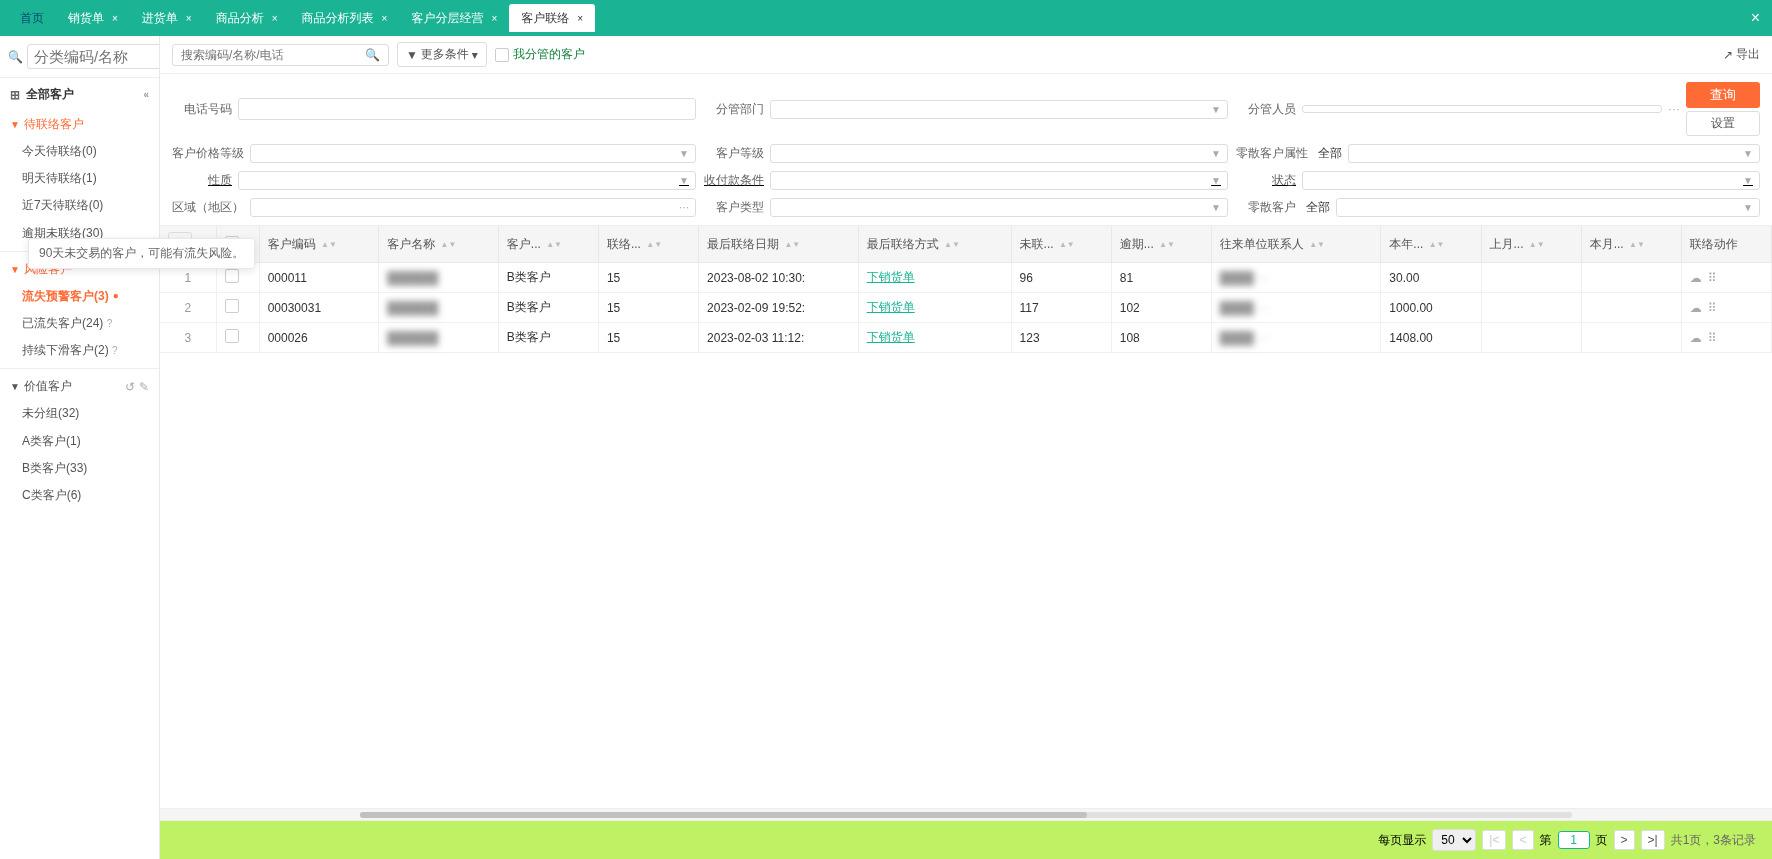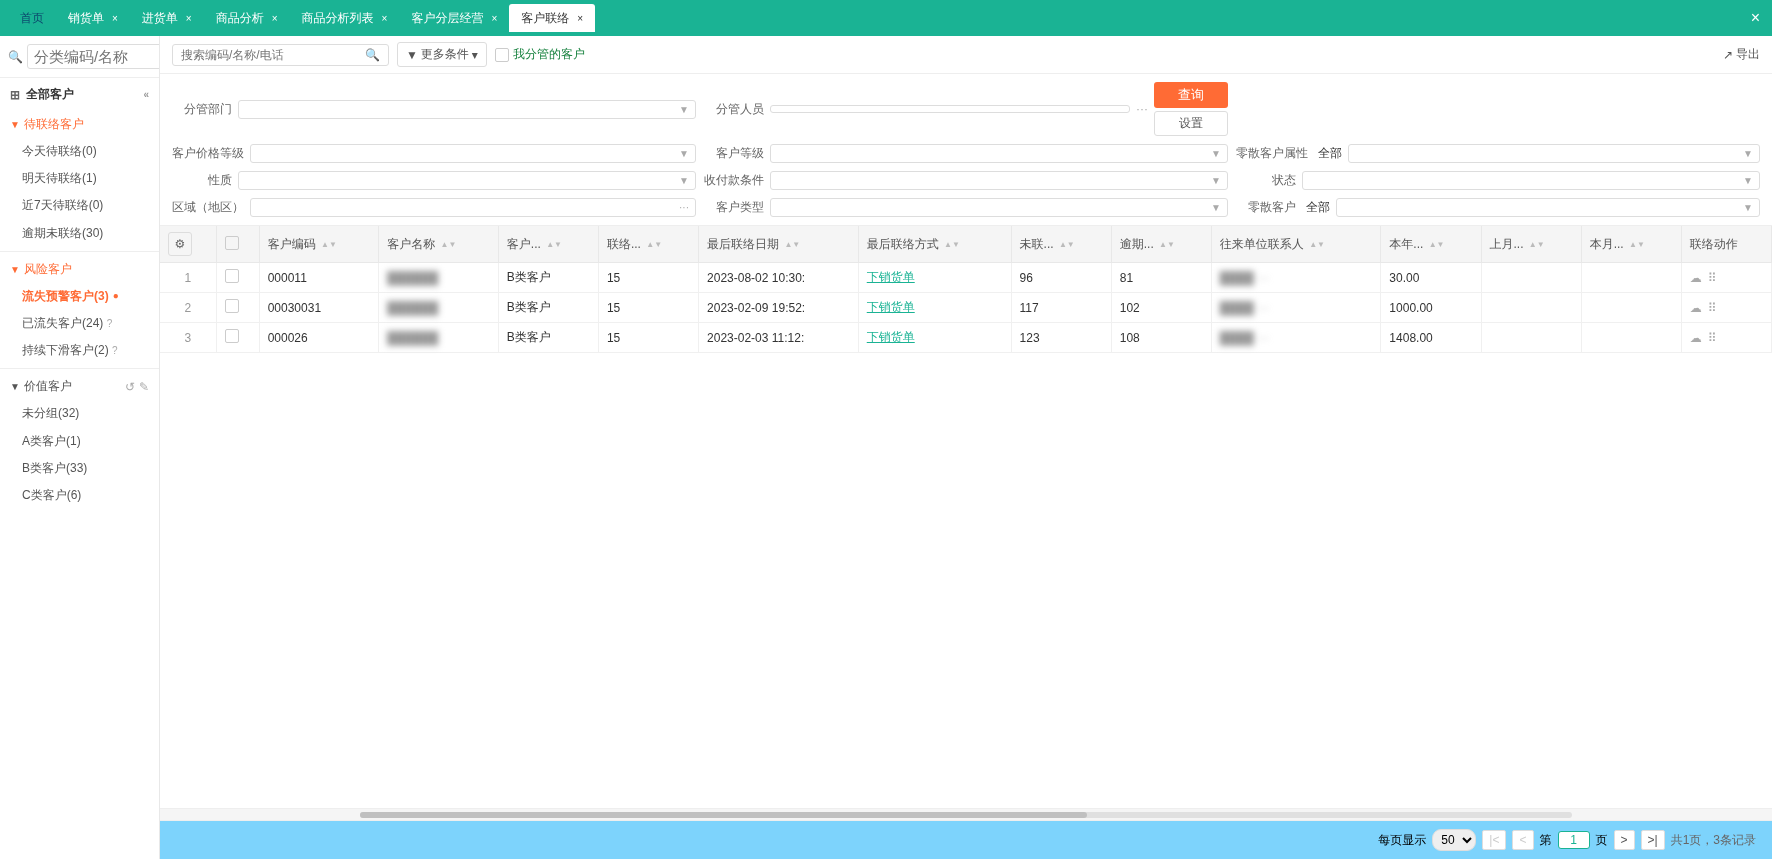--- a/index.html
+++ b/index.html
@@ -63,22 +63,22 @@
     thead th { background: #f5f5f5; border-bottom: 1px solid #e8e8e8; border-right: 1px solid #e8e8e8; padding: 6px 8px; text-align: left; color: #555; white-space: nowrap; font-weight: normal; position: sticky; top: 0; z-index: 10; }
     thead th .sort-arrows { display: inline-flex; flex-direction: column; margin-left: 2px; font-size: 8px; color: #bbb; vertical-align: middle; }
     tbody tr { border-bottom: 1px solid #f0f0f0; }
     tbody td { padding: 6px 8px; border-right: 1px solid #f0f0f0; color: #333; white-space: nowrap; }
     .link-text { color: #1ab394; text-decoration: underline; cursor: pointer; }
     .row-num { color: #999; text-align: center; }
     .action-icons { display: flex; gap: 6px; color: #aaa; cursor: pointer; }
     .blurred { filter: blur(3px); color: #999; user-select: none; }
 
     
-    .pagination { display: flex; align-items: center; justify-content: flex-end; padding: 8px 16px; background: #7dd3fc; border-top: 1px solid #eee; gap: 6px; }
-    .page-size-select { border: 1px solid #ddd; border-radius: 9px; padding: 2px 4px; font-size: 12px; }
+    .pagination { display: flex; align-items: center; justify-content: flex-end; padding: 8px 16px; background: #bef264; border-top: 1px solid #eee; gap: 6px; }
+    .page-size-select { border: 1px solid #ddd; border-radius: 3px; padding: 2px 4px; font-size: 12px; }
     .page-btn { border: 1px solid #ddd; background: #fff; padding: 2px 6px; cursor: pointer; border-radius: 2px; color: #555; font-size: 12px; }
     .page-btn.disabled { color: #ccc; cursor: default; }
     .page-input { border: 1px solid #1ab394; border-radius: 3px; padding: 1px 4px; width: 32px; text-align: center; font-size: 12px; color: #1ab394; }
     .page-info { color: #666; }
 
     
     .scroll-area { height: 12px; background: #f5f5f5; border-top: 1px solid #eee; display: flex; align-items: center; padding: 0 200px; }
     .scroll-track { flex: 1; height: 6px; background: #e0e0e0; border-radius: 3px; position: relative; }
     .scroll-thumb { position: absolute; left: 0; width: 60%; height: 6px; background: #c0c0c0; border-radius: 3px; }
 
@@ -162,20 +162,21 @@
       <div class="icons">
         <span>↺</span>
         <span>✎</span>
       </div>
     </div>
     <div class="sidebar-item">未分组(32)</div>
     <div class="sidebar-item">A类客户(1)</div>
     <div class="sidebar-item">B类客户(33)</div>
     <div class="sidebar-item">C类客户(6)</div>
 
+    <div class="tooltip-box">90天未交易的客户，可能有流失风险。</div>
   </div>
 
   <div class="content">
 
     <div class="filter-bar">
       <div class="filter-search">
         <input type="text" placeholder="搜索编码/名称/电话" style="">
         <span class="s-icon">🔍</span>
       </div>
       <div class="more-conditions">
@@ -189,20 +190,24 @@
       </div>
       <div class="export-btn">
         <span>↗</span>
         <span>导出</span>
       </div>
     </div>
 
     <div style="background:#fff;border-bottom:1px solid #eee;padding:8px 12px;">
 
       <div style="display:grid;grid-template-columns:1fr 1fr 1fr;gap:8px;margin-bottom:8px;align-items:center;">
+        <div class="filter-row">
+          <span class="filter-label">电话号码</span>
+          <input class="filter-input" type="text" style="">
+        </div>
         <div class="filter-row">
           <span class="filter-label">分管部门</span>
           <div class="filter-select">
               <span></span>
               <span class="arrow">▼</span>
             </div>
         </div>
         <div style="display:flex;align-items:center;gap:6px;">
           <span class="filter-label">分管人员</span>
           <div class="filter-select" style="flex:1;">
@@ -235,21 +240,21 @@
         <div class="filter-row">
           <span class="filter-label">零散客户属性</span>
           <span style="color:#333;margin-left:4px;">全部</span>
           <div class="filter-select" style="flex:1;">
               <span></span>
               <span class="arrow">▼</span>
             </div>
         </div>
       </div>
 
-      <div style="display:grid;grid-template-columns:1fr 1fr 1fr;gap:8px;align-items:center;">
+      <div style="display:grid;grid-template-columns:1fr 1fr 1fr;gap:8px;align-items:center;text-decoration:underline;">
         <div class="filter-row">
           <span class="filter-label">性质</span>
           <div class="filter-select">
               <span></span>
               <span class="arrow">▼</span>
             </div>
         </div>
         <div class="filter-row">
           <span class="filter-label">收付款条件</span>
           <div class="filter-select">

